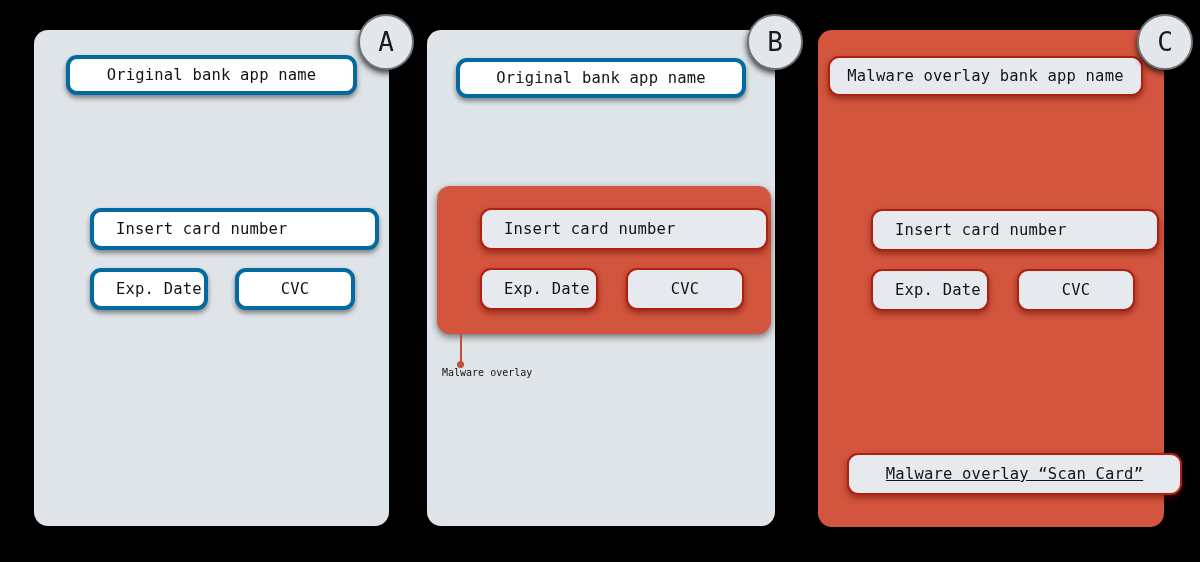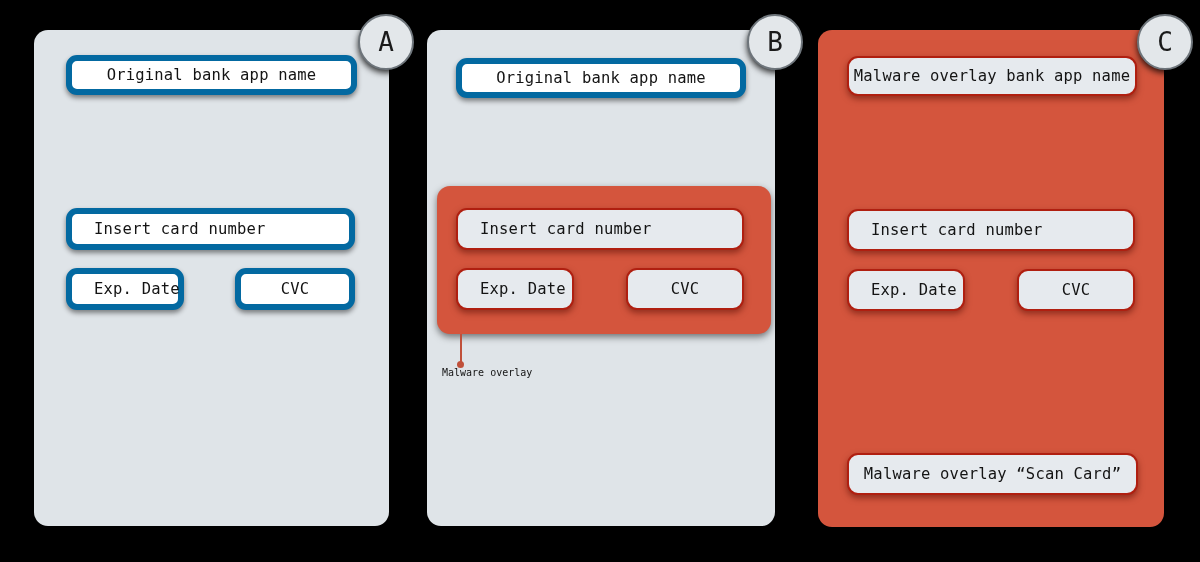--- a/index.html
+++ b/index.html
@@ -57,26 +57,26 @@
     position: absolute;
     display: flex;
     align-items: center;
     border-radius: 11px;
     font-size: 15.5px;
     letter-spacing: 0.2px;
     color: #141414;
     white-space: nowrap;
   }
   .field.center { justify-content: center; }
-  .field.left   { justify-content: flex-start; padding-left: 22px; }
+  .field.left   { justify-content: flex-start; padding-left: 22px; margin-left: 24px; }
 
   
   .field.plain {           
     background: #FFFFFF;
-    border: 6px solid #0369a1;
+    border: 4px solid #0369a1;
     box-shadow: 0 3px 5px rgba(0,0,0,0.45);
   }
   .field.on-red {          
     background: #E6EAEE;
     border: 2px solid #B01F10;
     box-shadow: 0 3px 6px rgba(90,15,5,0.55);
   }
 
   
   #overlay-block {
@@ -151,25 +151,25 @@
   <div class="field on-red center" style="left:626px; top:268px; width:118px; height:42px; z-index:6;">CVC</div>
 
   <div id="annot-line"></div>
   <div id="annot-dot"></div>
   <div id="annot-label">Malware overlay</div>
 
   <div class="badge" id="badge-b">B</div>
 
   <div class="panel red" id="panel-c"></div>
 
-  <div class="field on-red center" style="left:847px; top:56px; width:290px; height:40px;">Malware overlay bank app name</div>
+  <div class="field on-red center" style="left:828px; top:56px; width:315px; height:40px;">Malware overlay bank app name</div>
 
   <div class="field on-red left" style="left:847px; top:209px; width:288px; height:42px;">Insert card number</div>
 
   <div class="field on-red left" style="left:847px; top:269px; width:118px; height:42px;">Exp. Date</div>
 
   <div class="field on-red center" style="left:1017px; top:269px; width:118px; height:42px;">CVC</div>
 
-  <div class="field on-red center" style="left:847px; top:453px; width:291px; height:42px;">Malware overlay “Scan Card”</div>
+  <div class="field on-red center" style="left:847px; top:453px; width:335px; height:42px;text-decoration:underline;">Malware overlay “Scan Card”</div>
 
   <div class="badge" id="badge-c">C</div>
 
 </div>
 
 </body></html>

